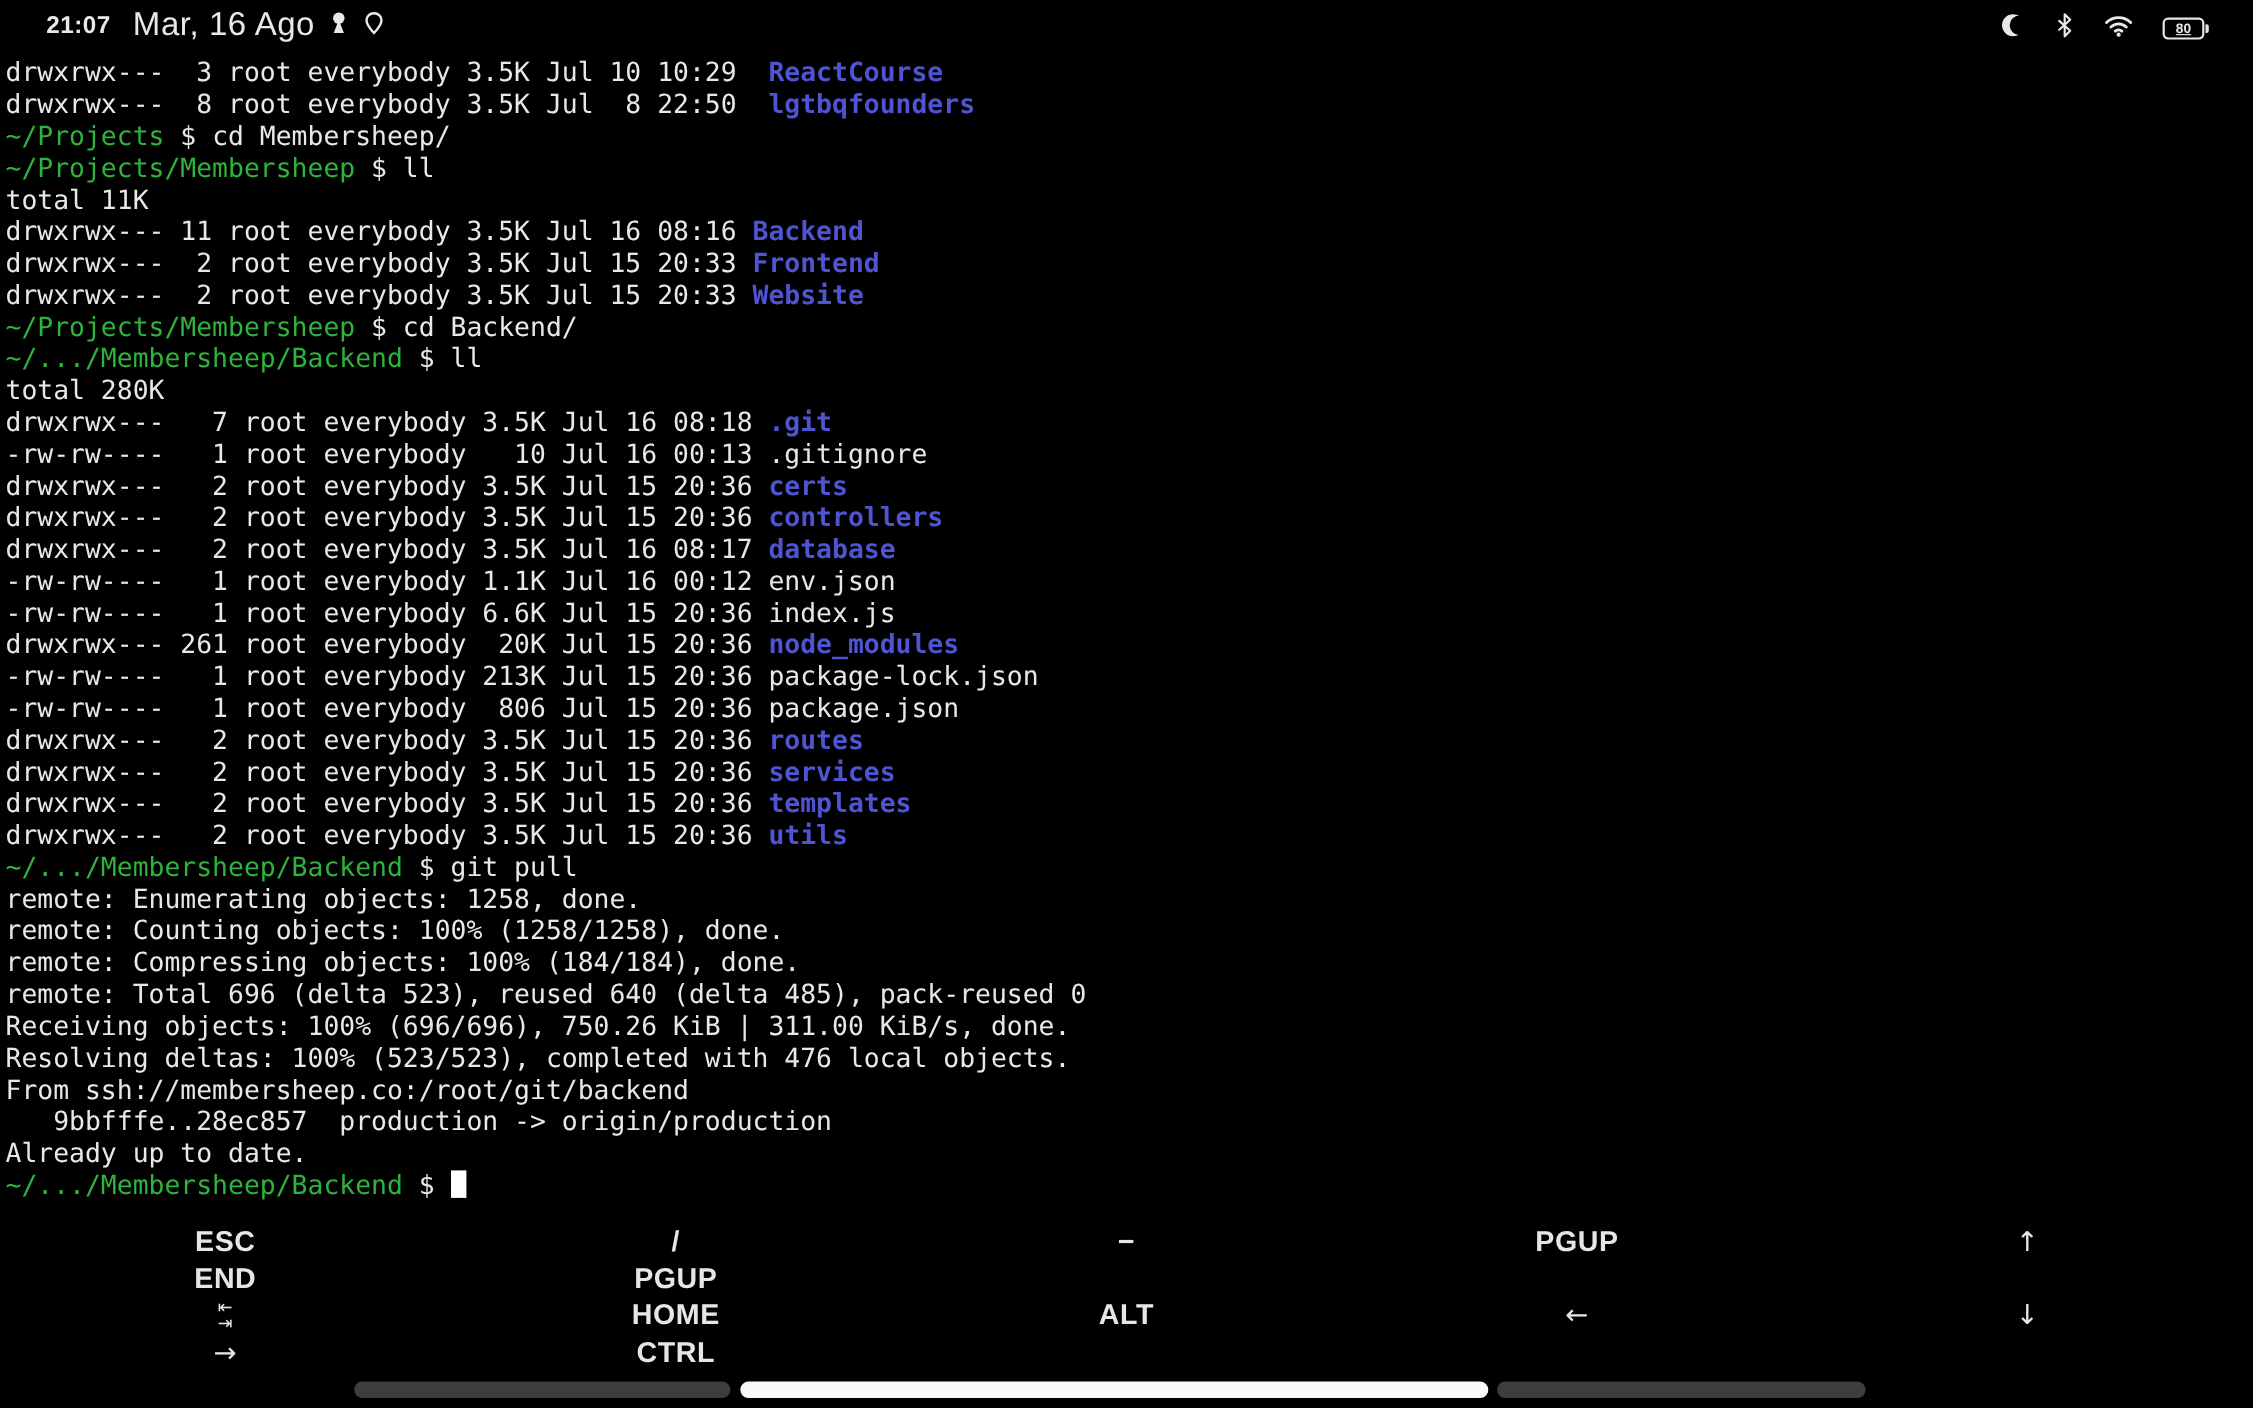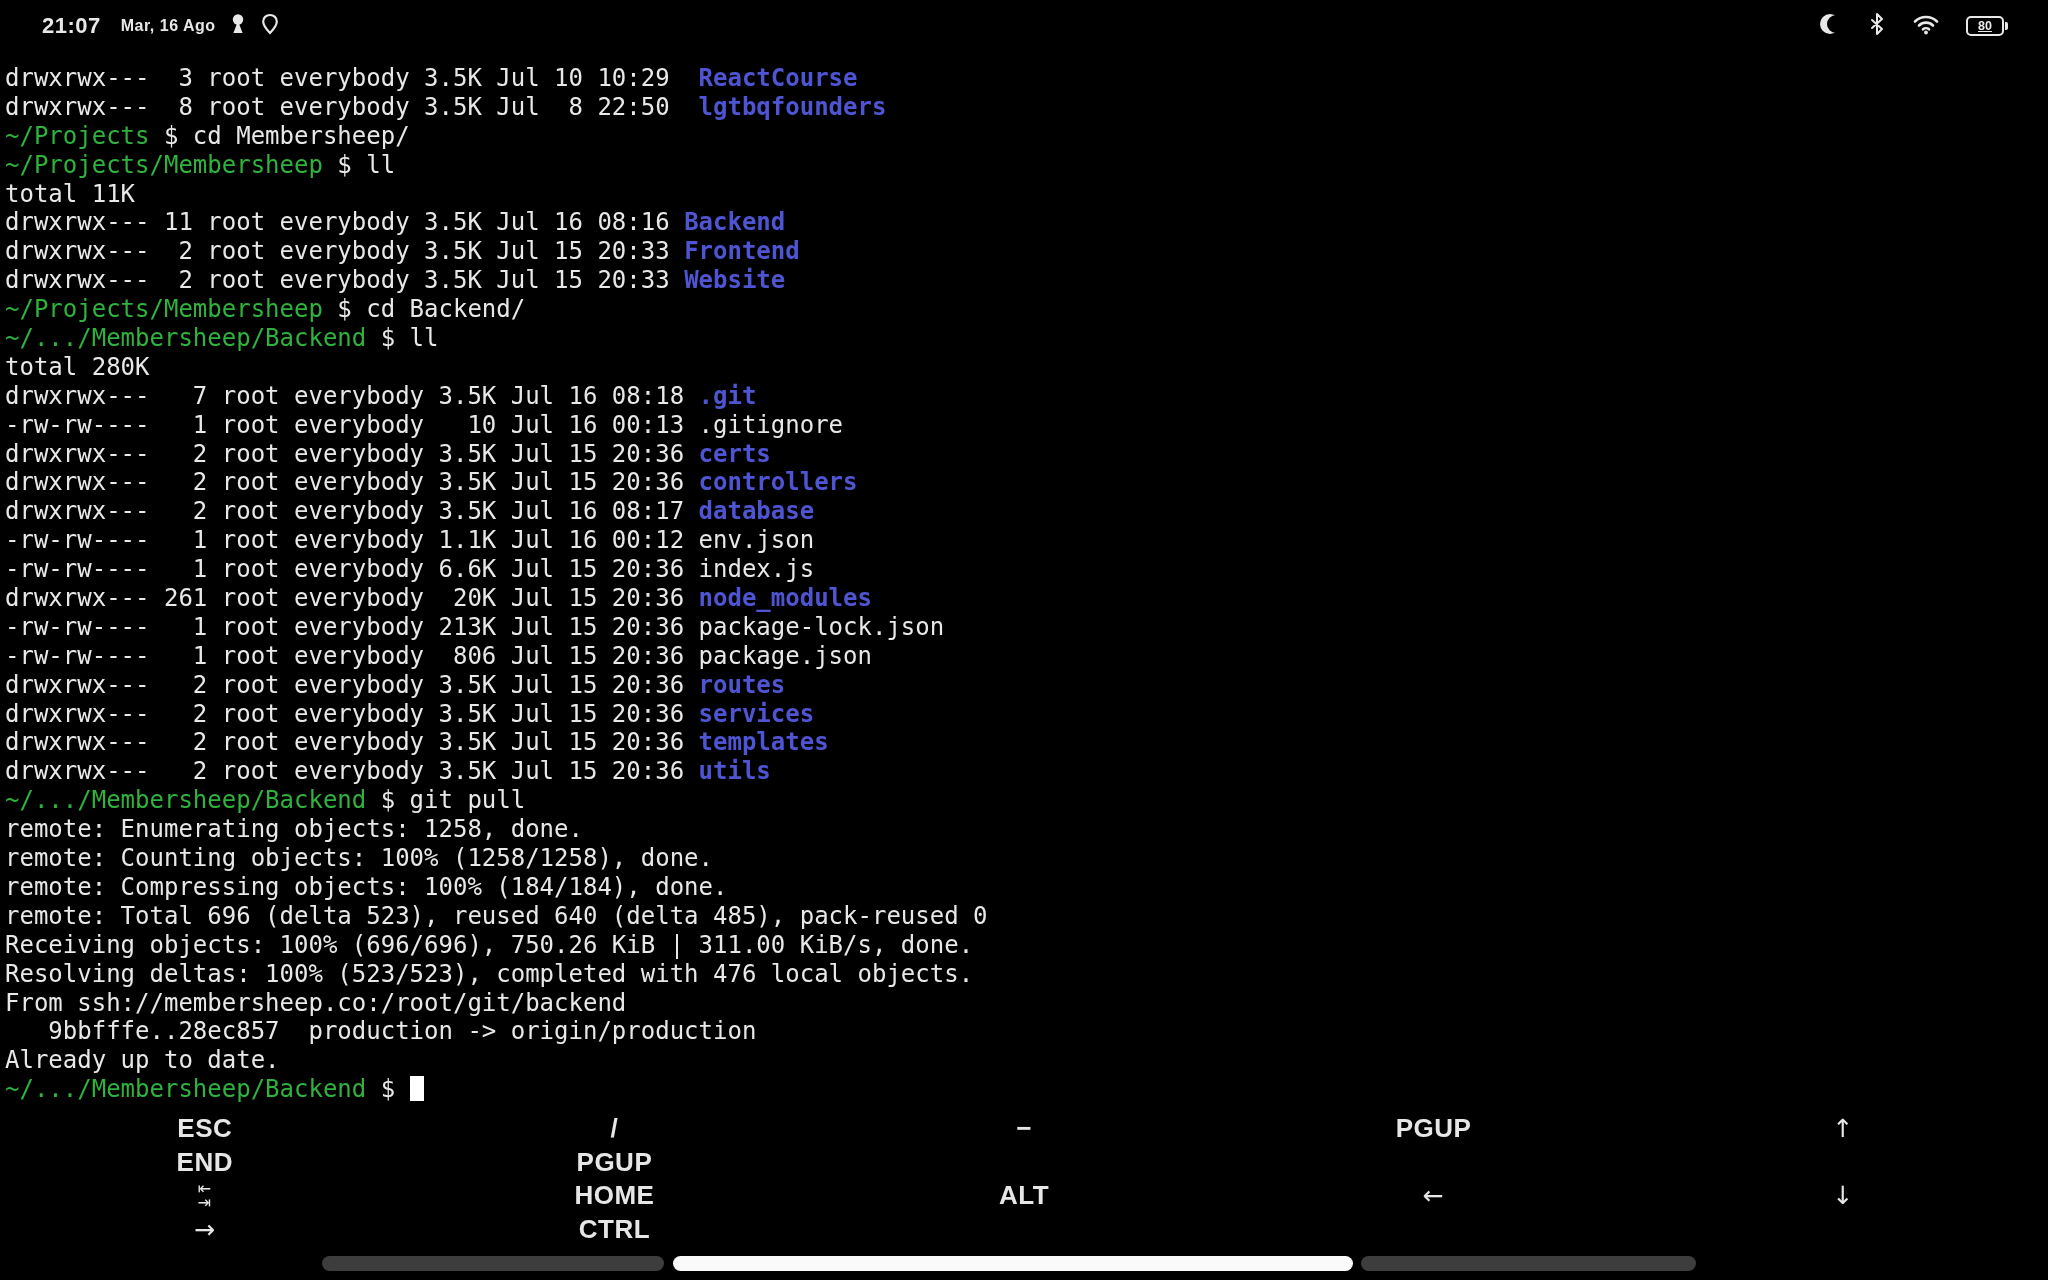--- a/index.html
+++ b/index.html
@@ -8,36 +8,36 @@
 
   
   .status-bar{
     position:absolute; top:0; left:0; width:100%; height:40px;
     display:flex; align-items:flex-end; justify-content:space-between;
     padding:0 44px 0 42px;
     color:var(--fg); font-family:"Liberation Sans",sans-serif;
   }
   .sb-left{ display:flex; align-items:center; gap:14px; }
   .sb-time{ font-size:22px; font-weight:700; letter-spacing:.5px; }
-  .sb-date{ font-size:16px; font-weight:700; letter-spacing:.5px; margin-left:6px; }
+  .sb-date{ font-size:30px; font-weight:400; letter-spacing:.5px; margin-left:6px; }
   .sb-right{ display:flex; align-items:center; gap:26px;text-decoration:underline; }
   .sb-icon{ display:inline-block; }
   .battery{
     position:relative; width:38px; height:20px; border:2.5px solid var(--fg);
     border-radius:5px; display:flex; align-items:center; justify-content:center;
   }
   .battery::after{
     content:''; position:absolute; right:-6px; top:4px; width:3.5px; height:8px;
     background:var(--fg); border-radius:0 2px 2px 0;
   }
   .batt-num{ font-size:12.5px; font-weight:700; color:var(--fg); }
 
   
   .terminal{
-    position:absolute; top:52px; left:0; width:2048px; height:1072px;
+    position:absolute; top:40px; left:0; width:2048px; height:1072px;
     padding:12px 0 0 5px;
     font-family:"DejaVu Sans Mono",monospace;
     font-size:24px; line-height:28.9px;
     color:var(--fg); white-space:pre;
   }
   .tline{ height:28.9px; }
   .green{ color:var(--green); }
   .blue{ color:var(--blue); font-weight:700; }
   .cursor{
     display:inline-block; width:14px; height:25px; background:var(--cursor);

